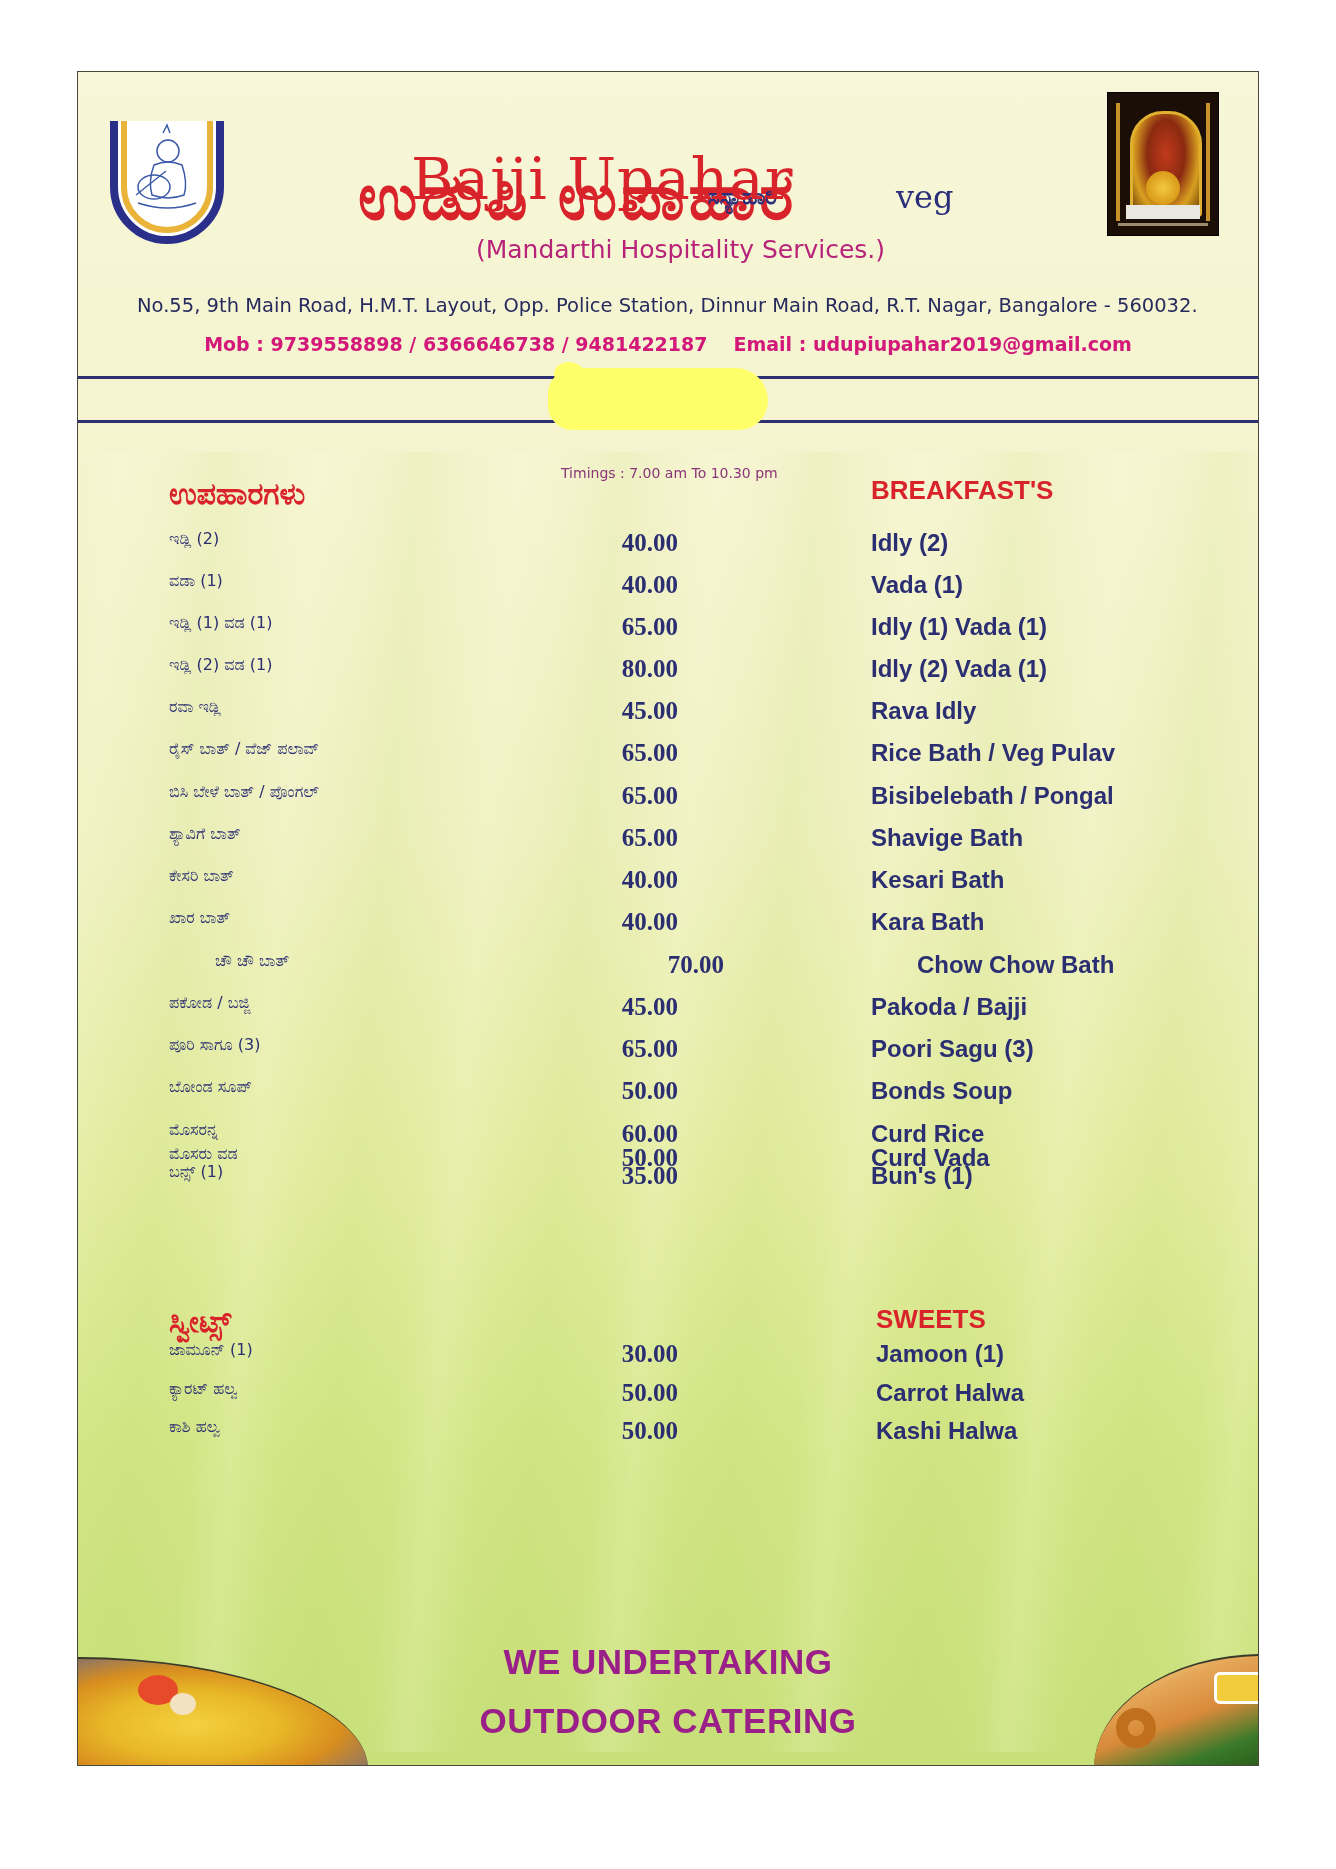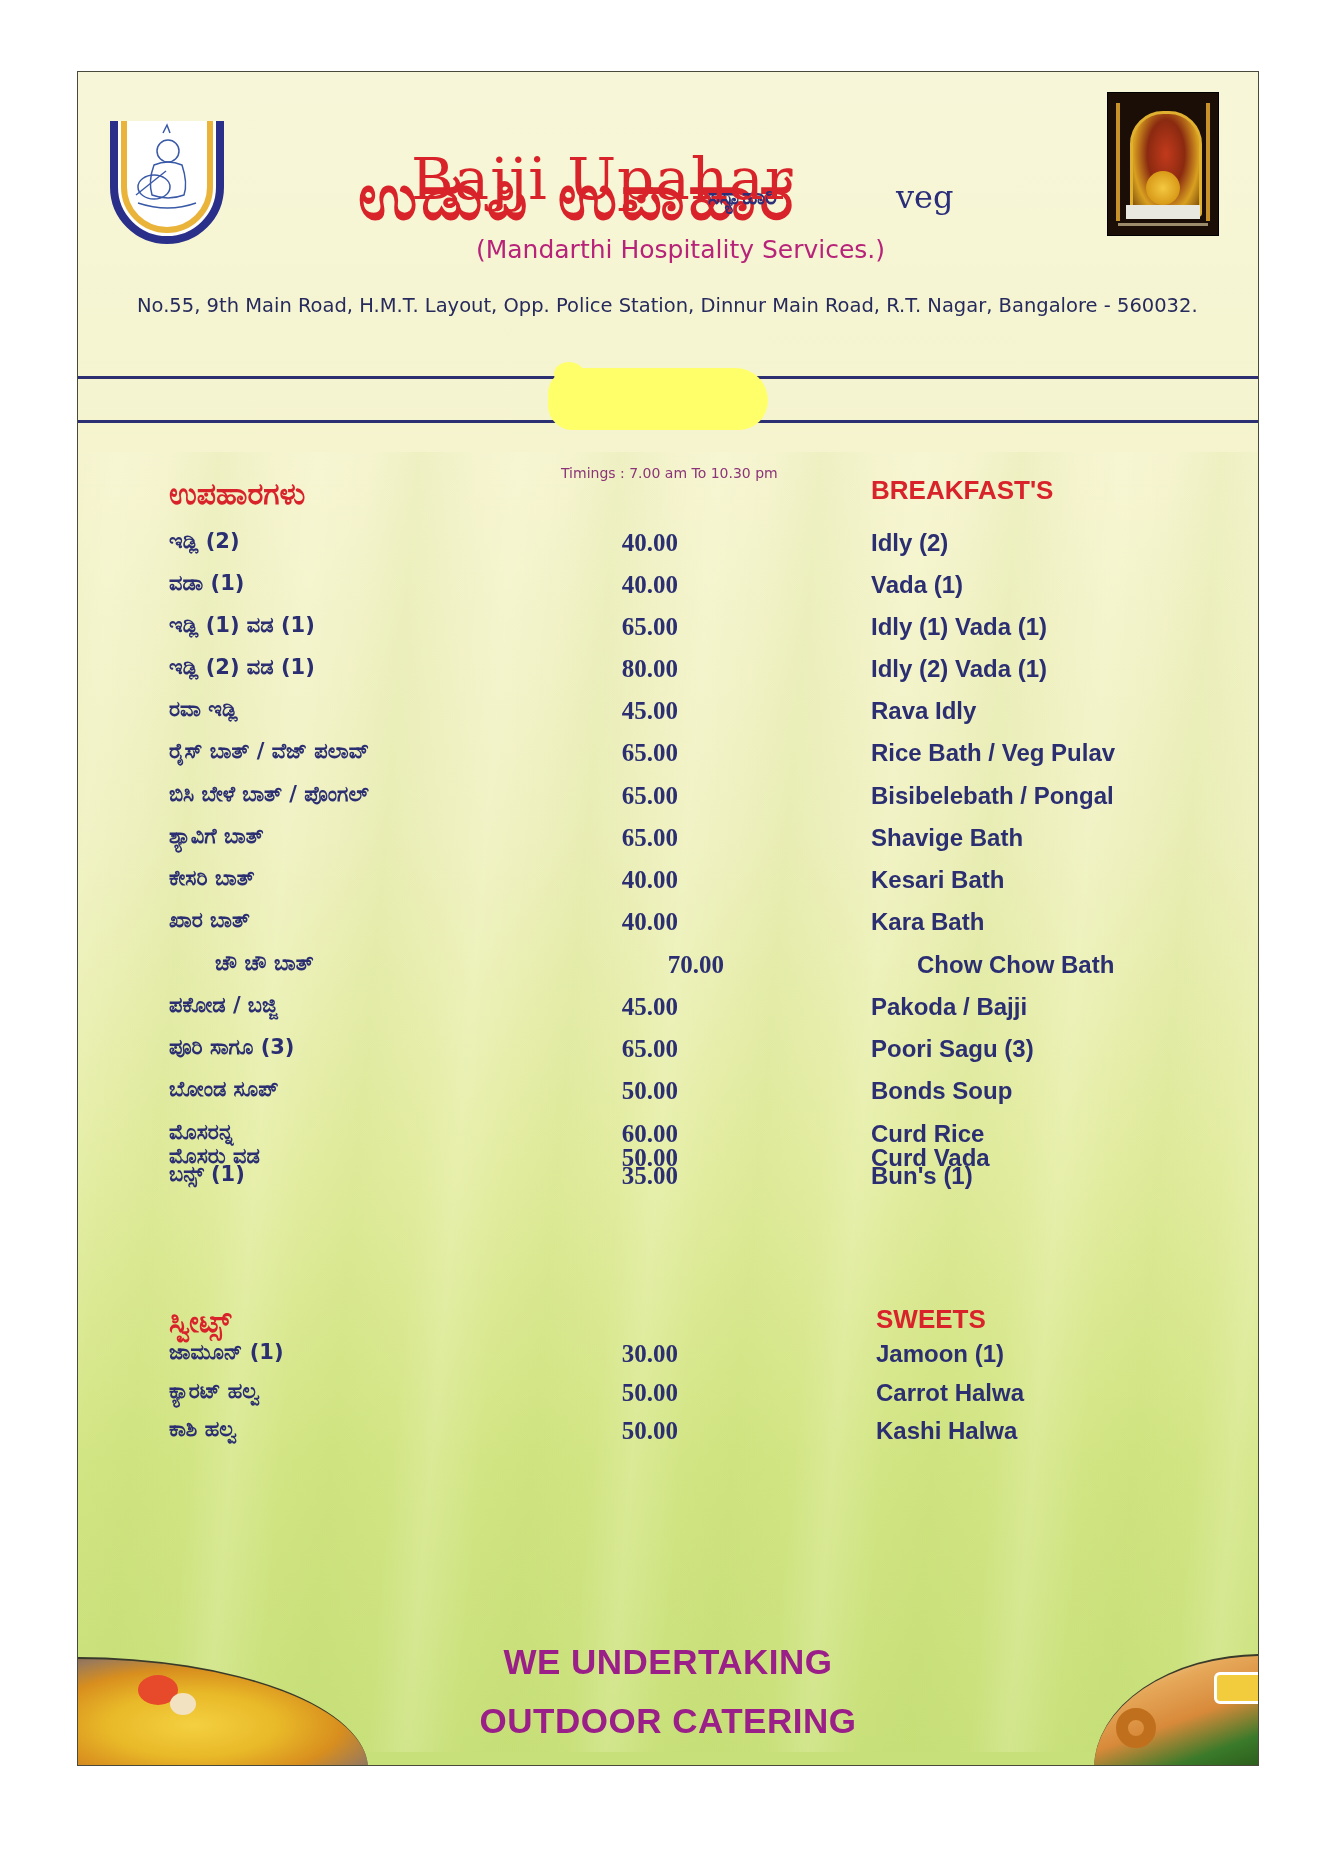--- a/index.html
+++ b/index.html
@@ -56,21 +56,21 @@
   .rule { position: absolute; left: 0; width: 100%; height: 3px; background: #2c2f72; }
   .blot { position: absolute; left: 470px; top: 296px; width: 220px; height: 62px; background: #ffff6a; border-radius: 32px 40px 36px 30px; }
   .blot2 { position: absolute; left: 476px; top: 290px; width: 30px; height: 24px; background: #ffff6a; border-radius: 50%; }
 
   .timings { left: 483px; top: 393px; font-size: 14px; color: #8b3578; }
 
   .sec-kn { font-size: 30px; font-weight: bold; color: #d9232b; }
   .sec-en { font-family: "Liberation Sans", sans-serif; font-size: 26px; font-weight: bold; color: #d9232b; }
 
   .menu-row { position: absolute; left: 0; width: 100%; height: 40px; }
-  .menu-row .kn { position: absolute; left: 91px; top: 0; font-size: 21px; font-weight: bold; color: #2b2f72; }
+  .menu-row .kn { position: absolute; left: 91px; top: 0; font-size: 16px; font-weight: normal; color: #2b2f72; }
   .menu-row .price { position: absolute; left: 500px; width: 100px; top: 0; text-align: right; font-family: "Liberation Serif", serif; font-size: 25px; font-weight: bold; color: #2b2f72; }
   .menu-row .en { position: absolute; left: 793px; top: 0; font-family: "Liberation Sans", sans-serif; font-size: 24px; font-weight: bold; color: #2b2f72; }
   .sweets .en { left: 798px; }
 
   .catering { left: 0; width: 100%; text-align: center; font-family: "Liberation Sans", sans-serif; font-weight: bold; font-size: 35px; color: #9a1f88; letter-spacing: 0.5px; }
 
   .food-left {
     position: absolute; left: -2px; top: 1585px; width: 292px; height: 110px;
     border-top-right-radius: 100% 100%; border-top: 2px solid #3a3a2a;
     background: radial-gradient(ellipse at 40% 60%, #f4d040 0%, #e8b828 35%, #d88e1e 60%, #9a7a5a 80%, #6a5040 100%);
@@ -112,20 +112,23 @@
     <div class="base"></div>
     <div class="caption"></div>
   </div>
 
   <div class="abs kn-title">ಉಡುಪಿ ಉಪಾಹಾರ</div>
   <div class="abs kn-veg">ಸಸ್ಯಾಹಾರಿ</div>
   <div class="abs en-title">Bajji Upahar</div>
   <div class="abs en-veg">veg</div>
   <div class="abs subtitle">(Mandarthi Hospitality Services.)</div>
   <div class="abs address">No.55, 9th Main Road, H.M.T. Layout, Opp. Police Station, Dinnur Main Road, R.T. Nagar, Bangalore - 560032.</div>
+  <div class="abs contact">
+    <span>Mob : 9739558898 / 6366646738 / 9481422187</span><span>Email : udupiupahar2019@gmail.com</span>
+  </div>
 
   <div class="rule" style="top:304px;"></div>
   <div class="rule" style="top:348px;"></div>
   <div class="blot2"></div>
   <div class="blot"></div>
 
   <div class="abs timings">Timings : 7.00 am To 10.30 pm</div>
 
   <div class="abs sec-kn" style="left:91px; top:404px;">ಉಪಹಾರಗಳು</div>
   <div class="abs sec-en" style="left:793px; top:403px;">BREAKFAST'S</div>

